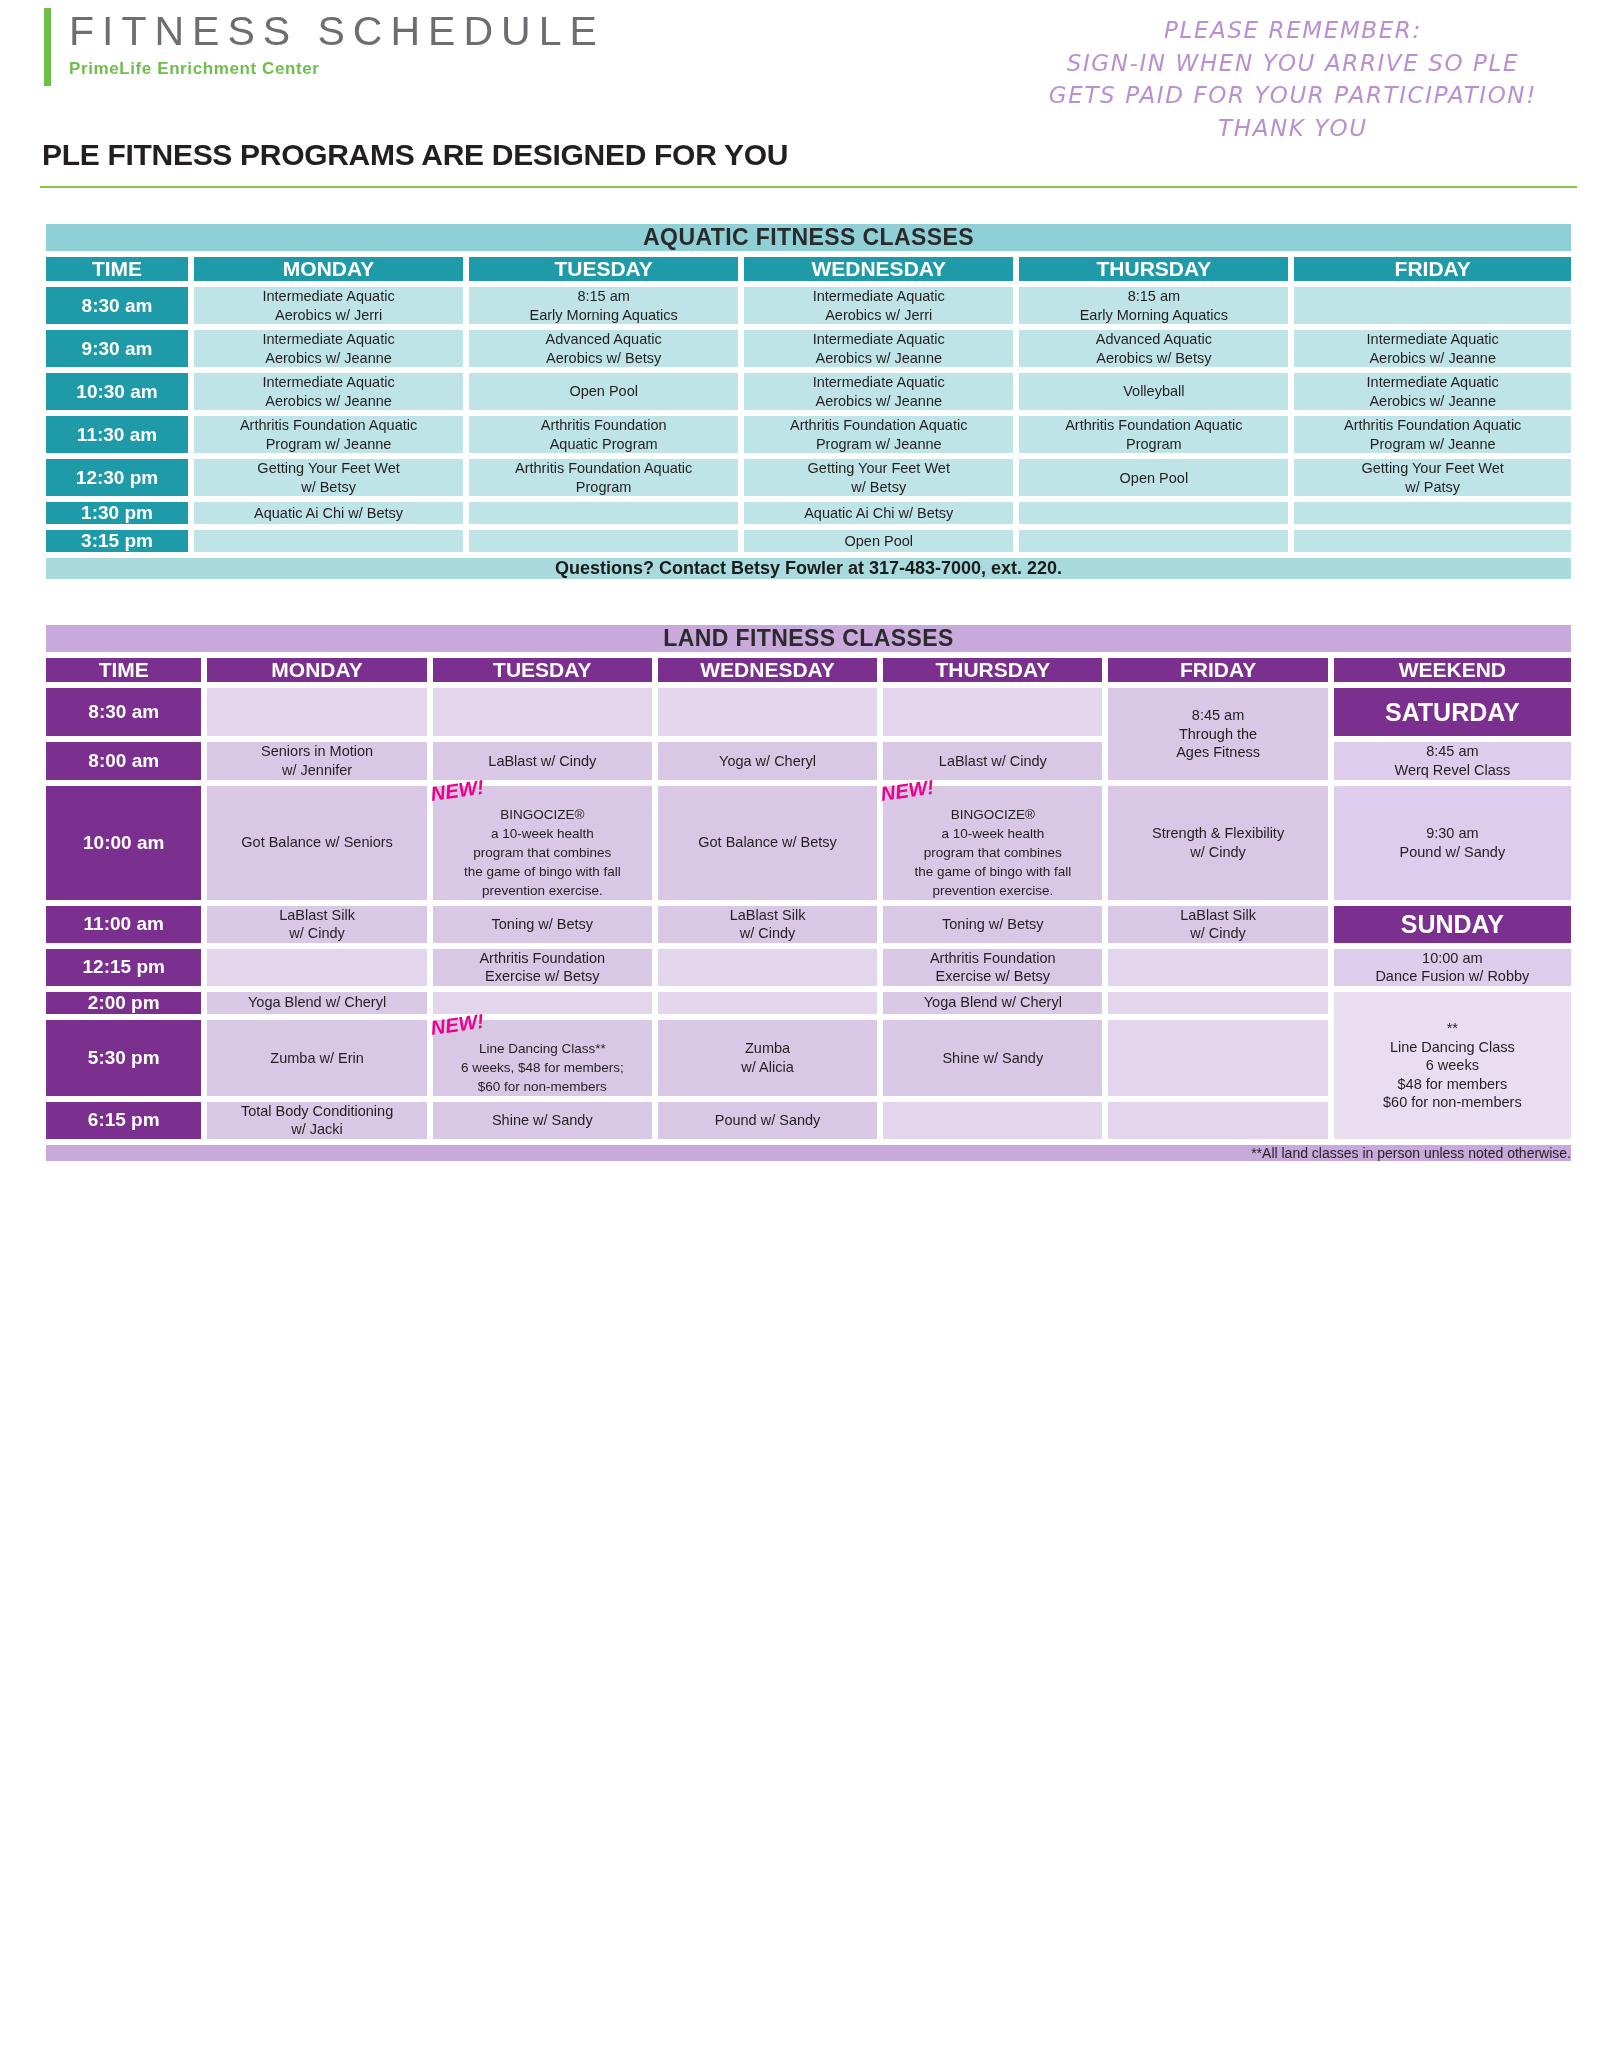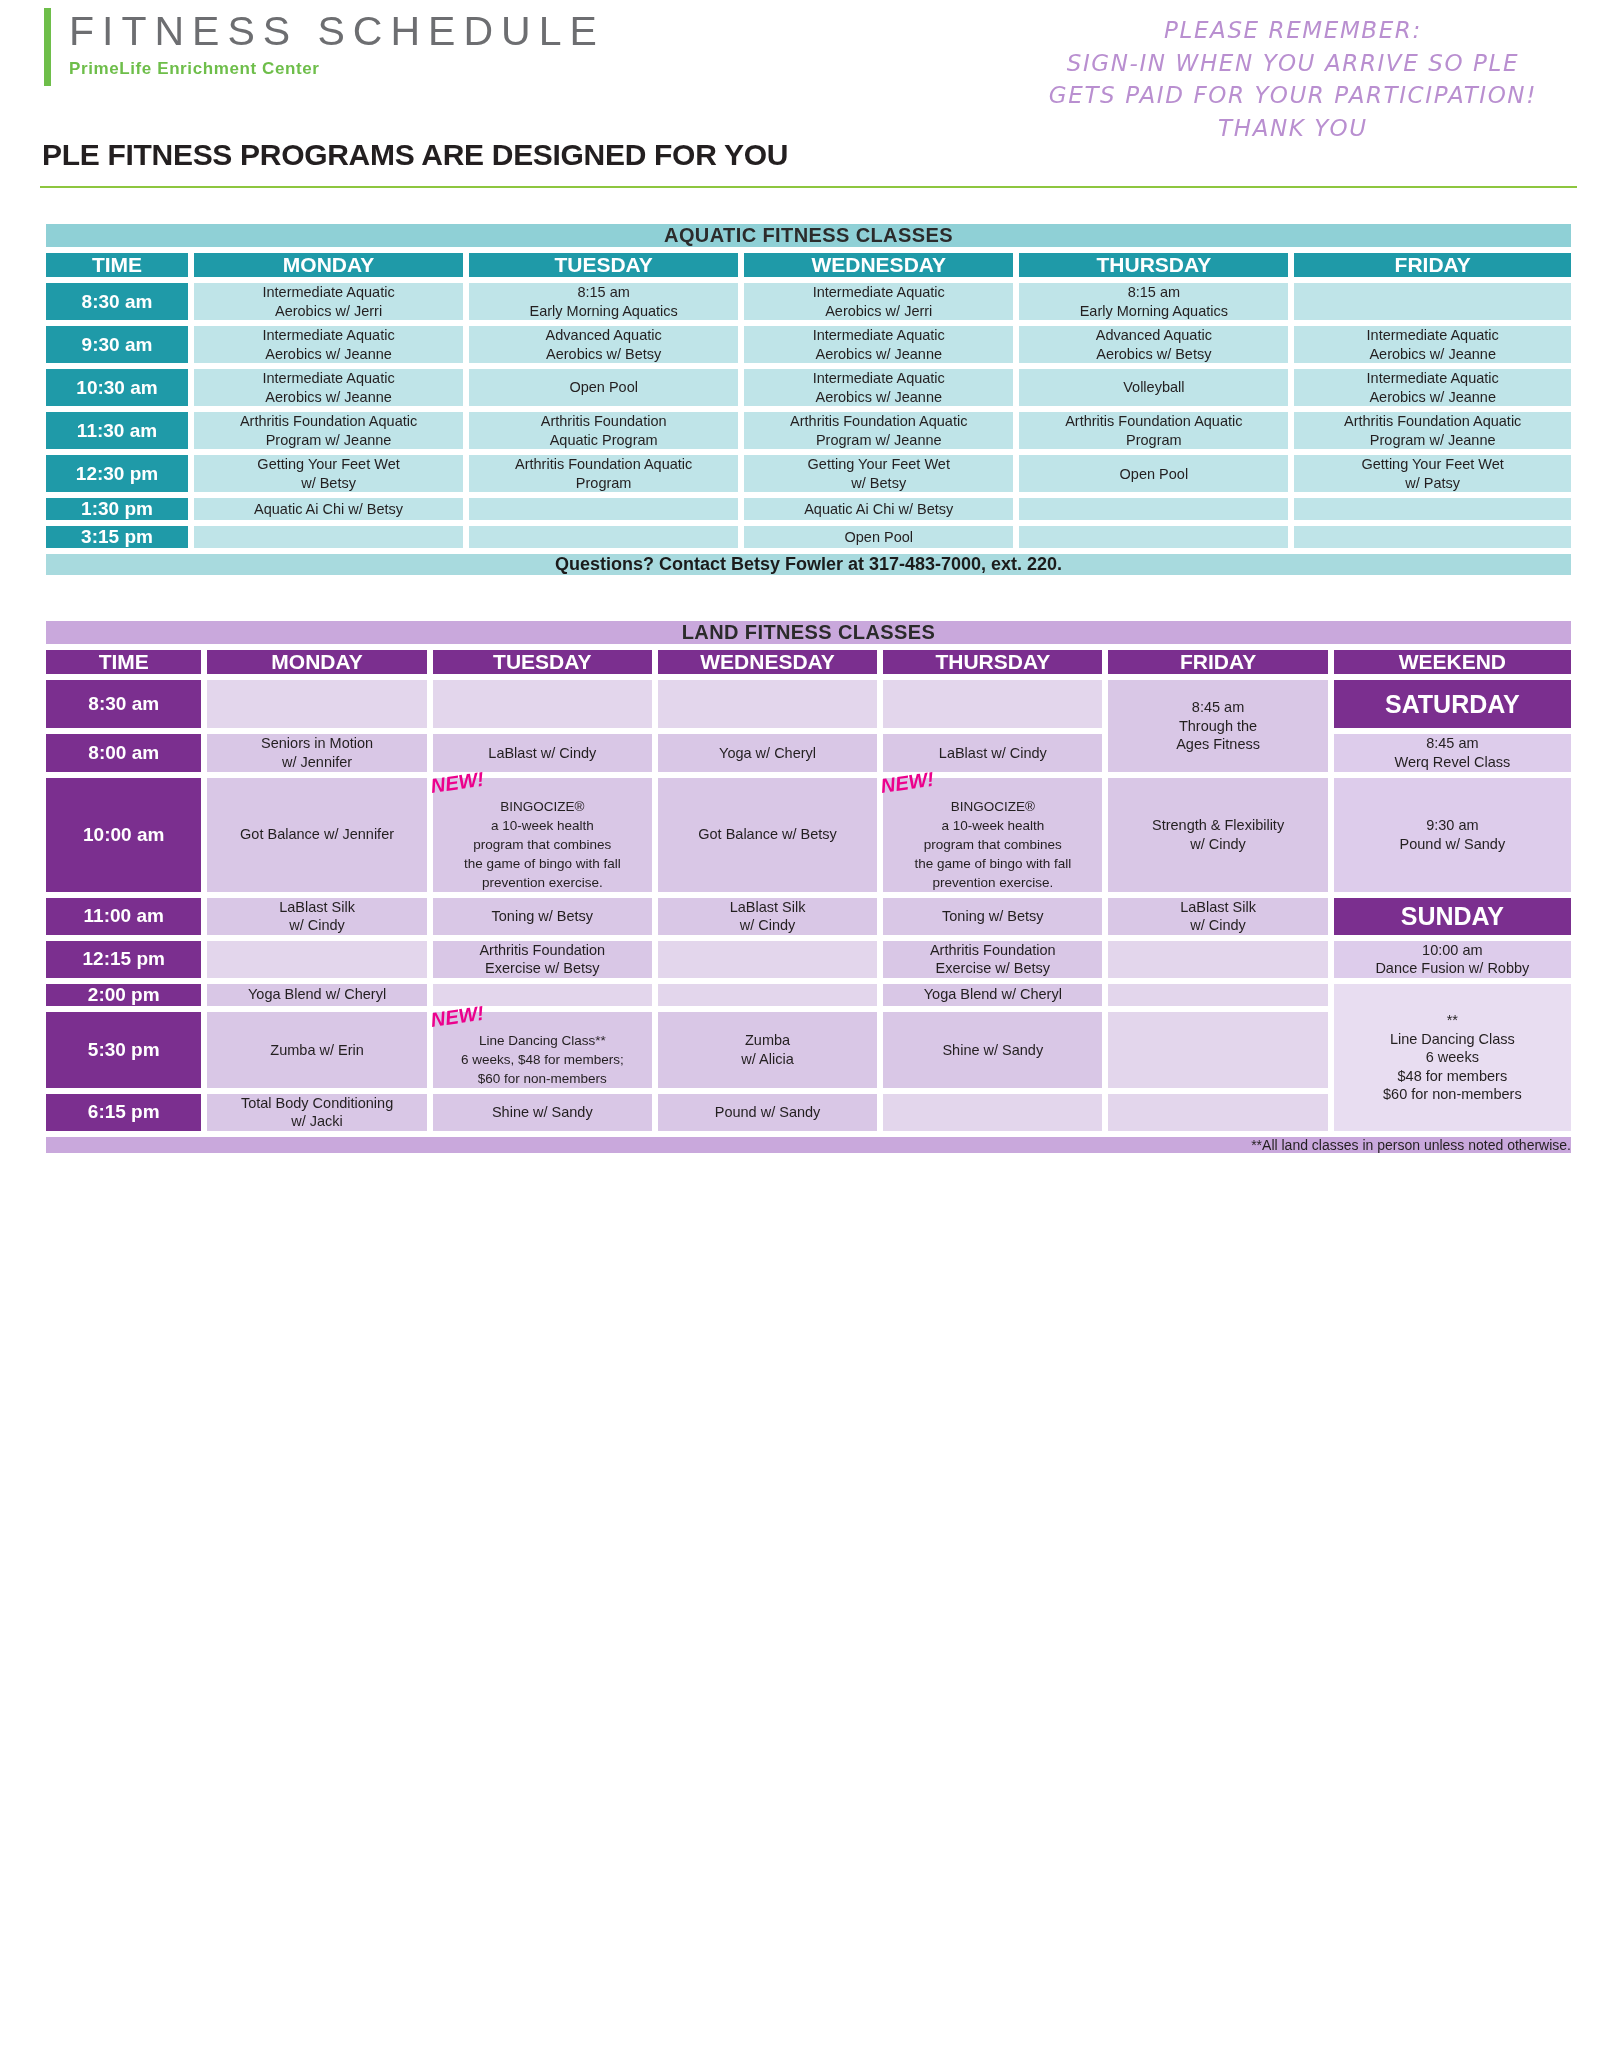--- a/index.html
+++ b/index.html
@@ -88,21 +88,21 @@
     border-collapse: separate;
     border-spacing: 6px 6px;
     table-layout: fixed;
   }
   .sched td, .sched th {
     padding: 0;
     vertical-align: middle;
   }
   .banner {
     text-align: center;
-    font-size: 20px;
+    font-size: 23px;
     font-weight: bold;
     letter-spacing: 0.4px;
     padding: 14px 0;
   }
   .dayhead {
     text-align: center;
     color: #fff;
     font-weight: bold;
     font-size: 21px;
     padding: 10px 0;
@@ -329,21 +329,21 @@
 w/ Jennifer</td>
         <td class="cell ld-cell" style="white-space:pre-line">LaBlast w/ Cindy</td>
         <td class="cell ld-cell" style="white-space:pre-line">Yoga w/ Cheryl</td>
         <td class="cell ld-cell" style="white-space:pre-line">LaBlast w/ Cindy</td>
         <td class="cell wk-cell" style="white-space:pre-line">8:45 am
 Werq Revel Class</td>
       </tr>
 
       <tr>
         <td class="timecell ld-time">10:00 am</td>
-        <td class="cell ld-cell" style="white-space:pre-line">Got Balance w/ Jennifer</td>
+        <td class="cell ld-cell" style="white-space:pre-line">Got Balance w/ Seniors</td>
         <td class="cell ld-cell">
           <span class="new-tag">NEW!</span>
           <span class="small-note" style="white-space:pre-line">BINGOCIZE®
 a 10-week health
 program that combines
 the game of bingo with fall
 prevention exercise.</span>
         </td>
         <td class="cell ld-cell" style="white-space:pre-line">Got Balance w/ Betsy</td>
         <td class="cell ld-cell">

